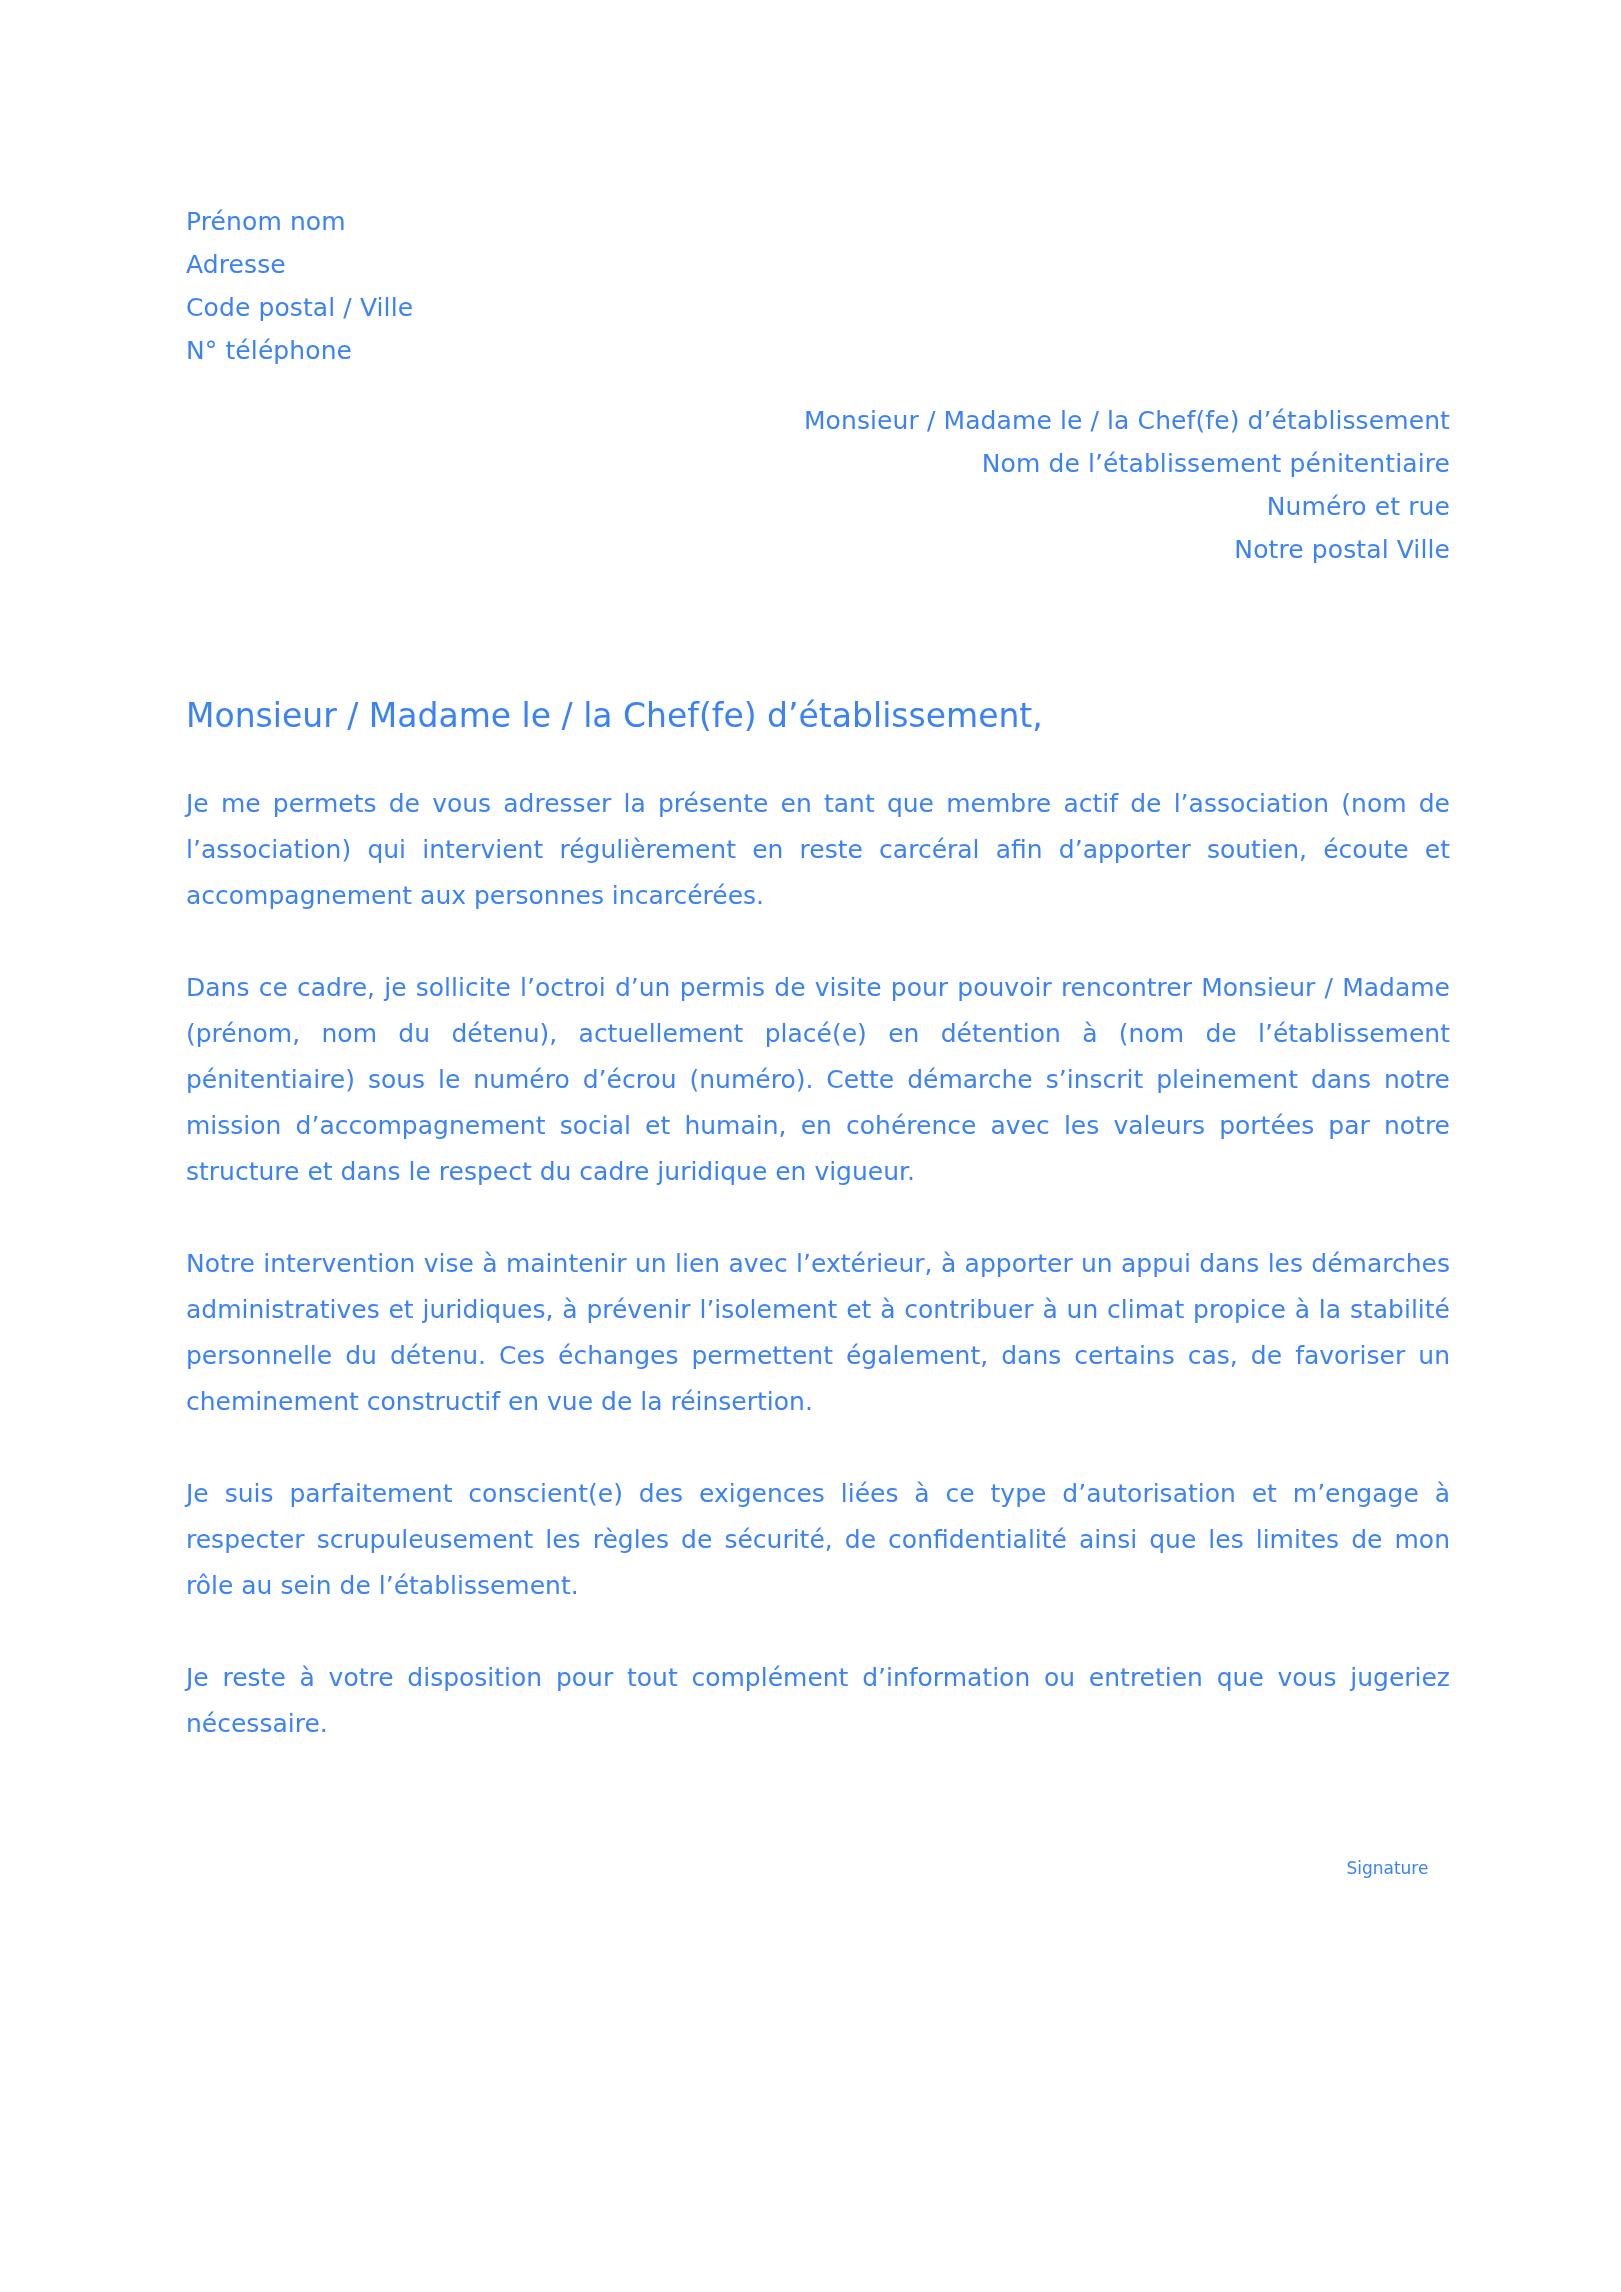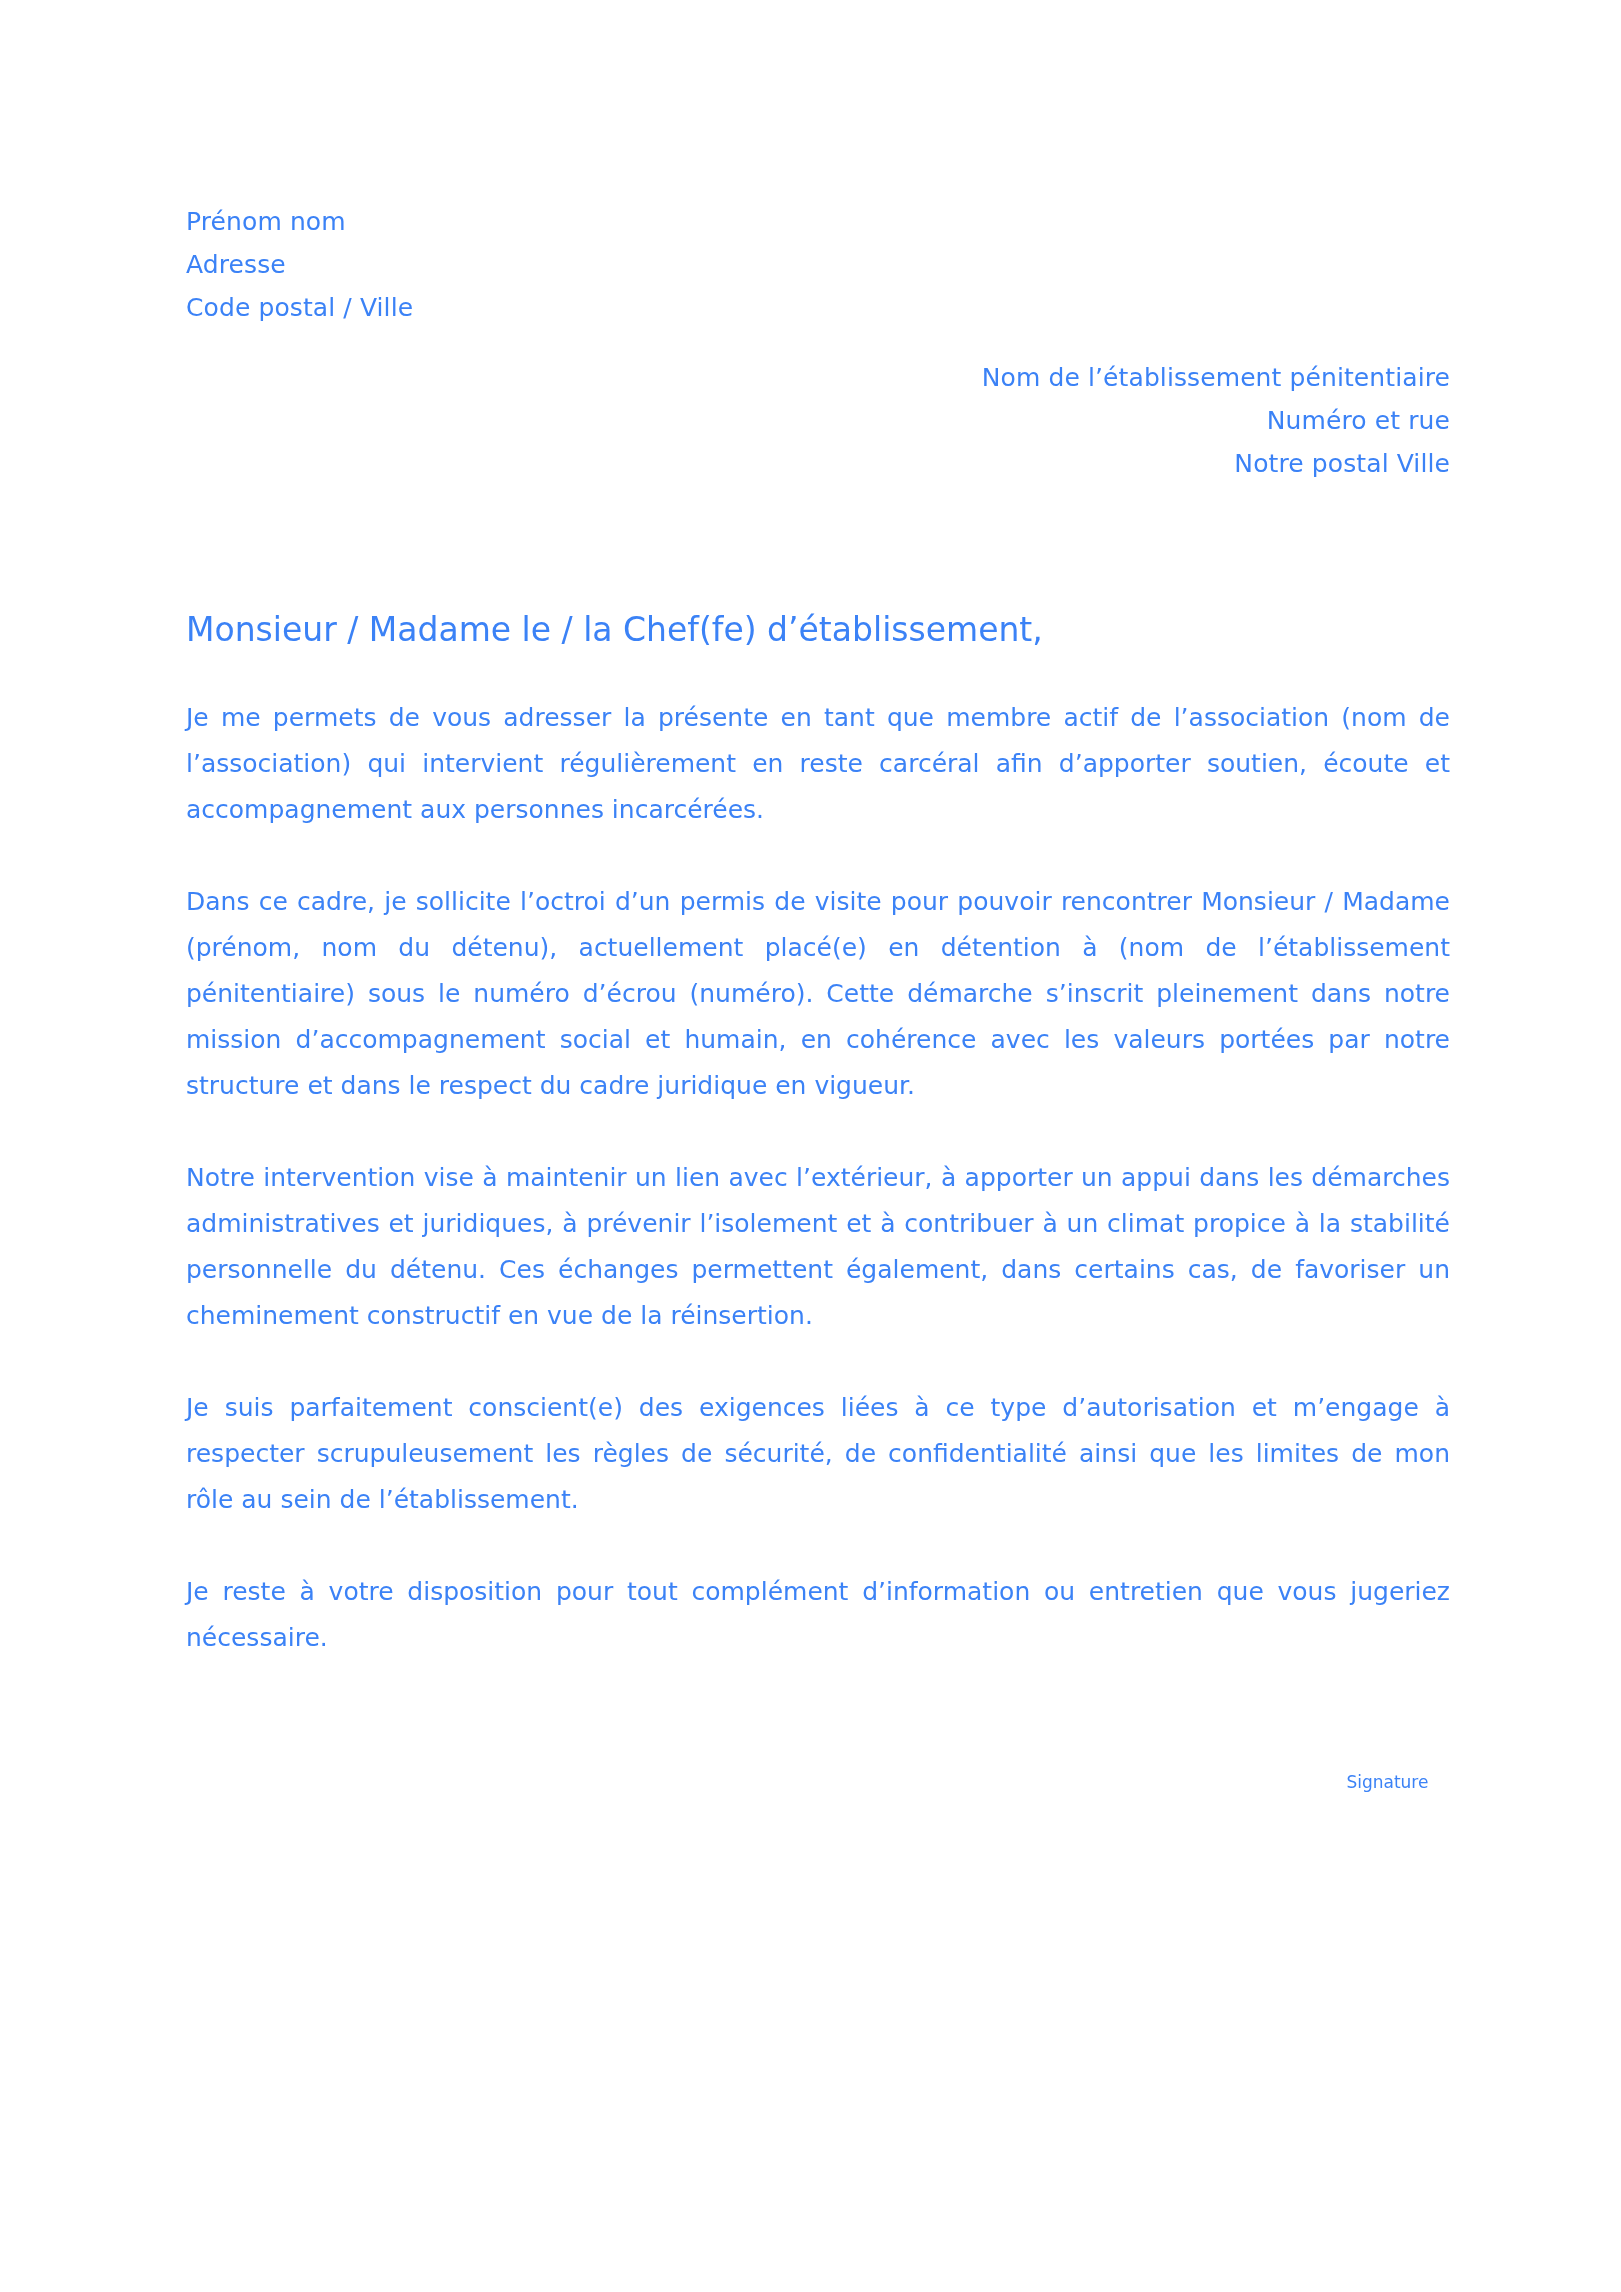--- a/index.html
+++ b/index.html
@@ -103,23 +103,25 @@
 </head>
 <body>
 
 <div class="page">
   <div class="content">
 
     <div class="sender-block">
       <div class="sender-line">Prénom nom</div>
       <div class="sender-line">Adresse</div>
       <div class="sender-line">Code postal / Ville</div>
+      <div class="sender-line">N° téléphone</div>
     </div>
 
     <div class="recipient-block">
+      <div class="recipient-line">Monsieur / Madame le / la Chef(fe) d’établissement</div>
       <div class="recipient-line">Nom de l’établissement pénitentiaire</div>
       <div class="recipient-line">Numéro et rue</div>
       <div class="recipient-line">Notre postal Ville</div>
     </div>
 
 
 
     <div class="salutation">Monsieur / Madame le / la Chef(fe) d’établissement,</div>
 
     <div class="body">

